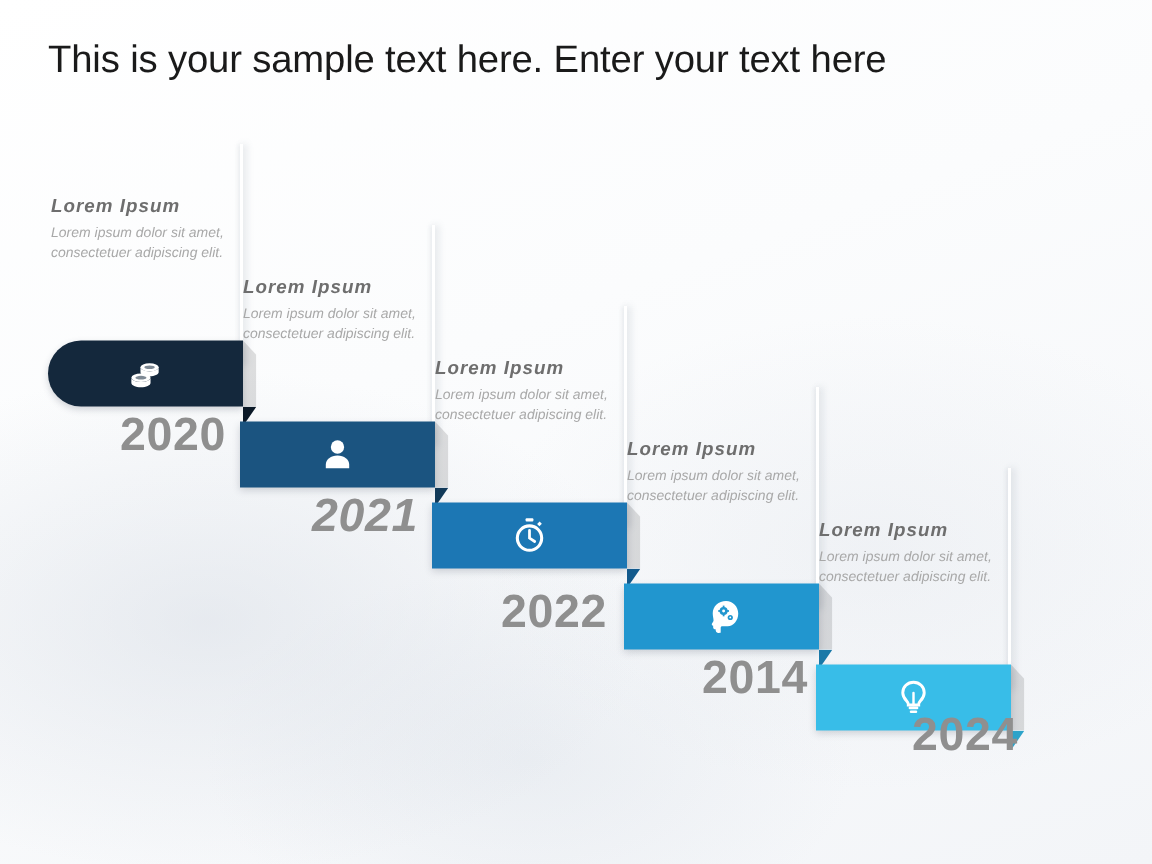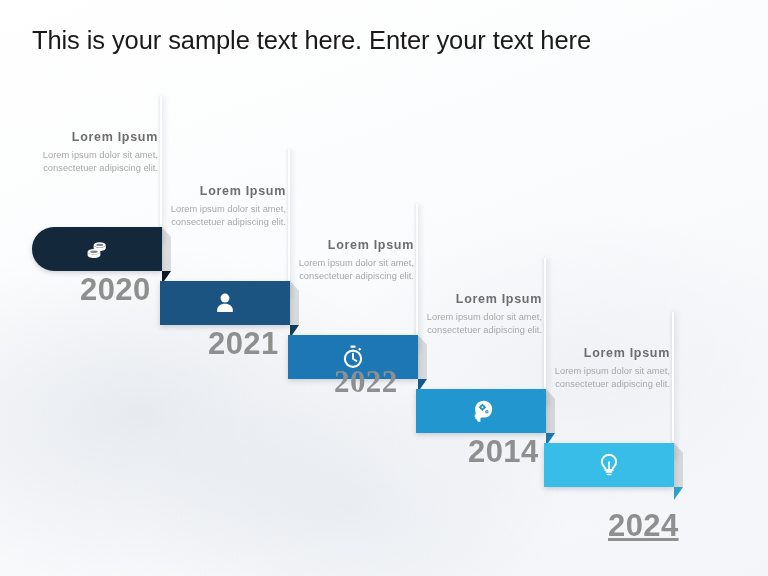--- a/index.html
+++ b/index.html
@@ -49,22 +49,22 @@
     position: absolute;
     width: 2px;
     background: #ffffff;
     box-shadow: 2px 0 5px rgba(120,130,145,0.30),
                 -1px 0 3px rgba(150,158,170,0.18);
   }
 
   
   .text-card {
     position: absolute;
-    text-align: right;
     box-sizing: border-box;
+    font-style: italic;
   }
   .card-title {
     font-size: 12.5px;
     font-weight: bold;
     color: #6e6e6e;
     letter-spacing: 0.7px;
     margin: 0 0 4px 0;
     line-height: 1.2;
   }
   .card-body {
@@ -170,21 +170,21 @@
       <span class="bar-icon">
         <svg viewBox="0 0 24 24" fill="#ffffff" aria-hidden="true">
           <circle cx="12" cy="7.4" r="4.1" fill="#ffffff"></circle>
           <path d="M12 12.6c-4.1 0-7.2 2.5-7.2 5.6v2.2h14.4v-2.2c0-3.1-3.1-5.6-7.2-5.6z" fill="#ffffff"></path>
         </svg>
       </span>
       <span class="bar-tail-shadow"></span>
       <span class="bar-tail" style="background:#123a59;"></span>
     </div>
 
-    <div class="year" style="left:208px; top:326px;">2021</div>
+    <div class="year" style="left:208px; top:326px;font-style:italic;">2021</div>
   </div>
 
   <div class="step">
     <div class="connector" style="left:416px; top:204px; height:148px;"></div>
 
     <div class="text-card" style="left:290px; top:238px; width:124px;">
       <p class="card-title">Lorem Ipsum</p>
       <p class="card-body">Lorem ipsum dolor sit amet, consectetuer adipiscing elit.</p>
     </div>
 
@@ -194,21 +194,21 @@
           <rect x="9.6" y="1.4" width="4.8" height="2" rx="0.6" fill="#ffffff"></rect>
           <path d="M18.1 6.3l1.5-1.5-1.4-1.4-1.5 1.5" fill="#ffffff"></path>
           <circle cx="12" cy="13.6" r="7.5" fill="none" stroke="#ffffff" stroke-width="1.9"></circle>
           <path d="M12 8.9v4.7l3.2 2.1" fill="none" stroke="#ffffff" stroke-width="1.7" stroke-linecap="round"></path>
         </svg>
       </span>
       <span class="bar-tail-shadow"></span>
       <span class="bar-tail" style="background:#135a8c;"></span>
     </div>
 
-    <div class="year" style="left:334px; top:364px;font-family:Liberation Serif, serif;">2022</div>
+    <div class="year" style="left:334px; top:390px;">2022</div>
   </div>
 
   <div class="step">
     <div class="connector" style="left:544px; top:258px; height:148px;"></div>
 
     <div class="text-card" style="left:418px; top:292px; width:124px;">
       <p class="card-title">Lorem Ipsum</p>
       <p class="card-body">Lorem ipsum dolor sit amet, consectetuer adipiscing elit.</p>
     </div>
 
@@ -247,16 +247,16 @@
           <path d="M12 2.6c-3.7 0-6.6 2.9-6.6 6.4 0 2.4 1.3 4 2.4 5.2.6.7 1 1.2 1 1.9v.5h6.4v-.5c0-.7.4-1.2 1-1.9 1.1-1.2 2.4-2.8 2.4-5.2 0-3.5-2.9-6.4-6.6-6.4z" fill="none" stroke="#ffffff" stroke-width="1.8"></path>
           <rect x="9.0" y="17.6" width="6.0" height="1.6" rx="0.8" fill="#ffffff"></rect>
           <rect x="9.7" y="20.0" width="4.6" height="1.5" rx="0.75" fill="#ffffff"></rect>
           <path d="M12 9.2v7.4" stroke="#ffffff" stroke-width="1.5" stroke-linecap="round"></path>
         </svg>
       </span>
       <span class="bar-tail-shadow"></span>
       <span class="bar-tail" style="background:#2da3c9;"></span>
     </div>
 
-    <div class="year" style="left:608px; top:508px;text-decoration:underline;">2024</div>
+    <div class="year" style="left:608px; top:472px;">2024</div>
   </div>
 
 </div>
 
 </body></html>

